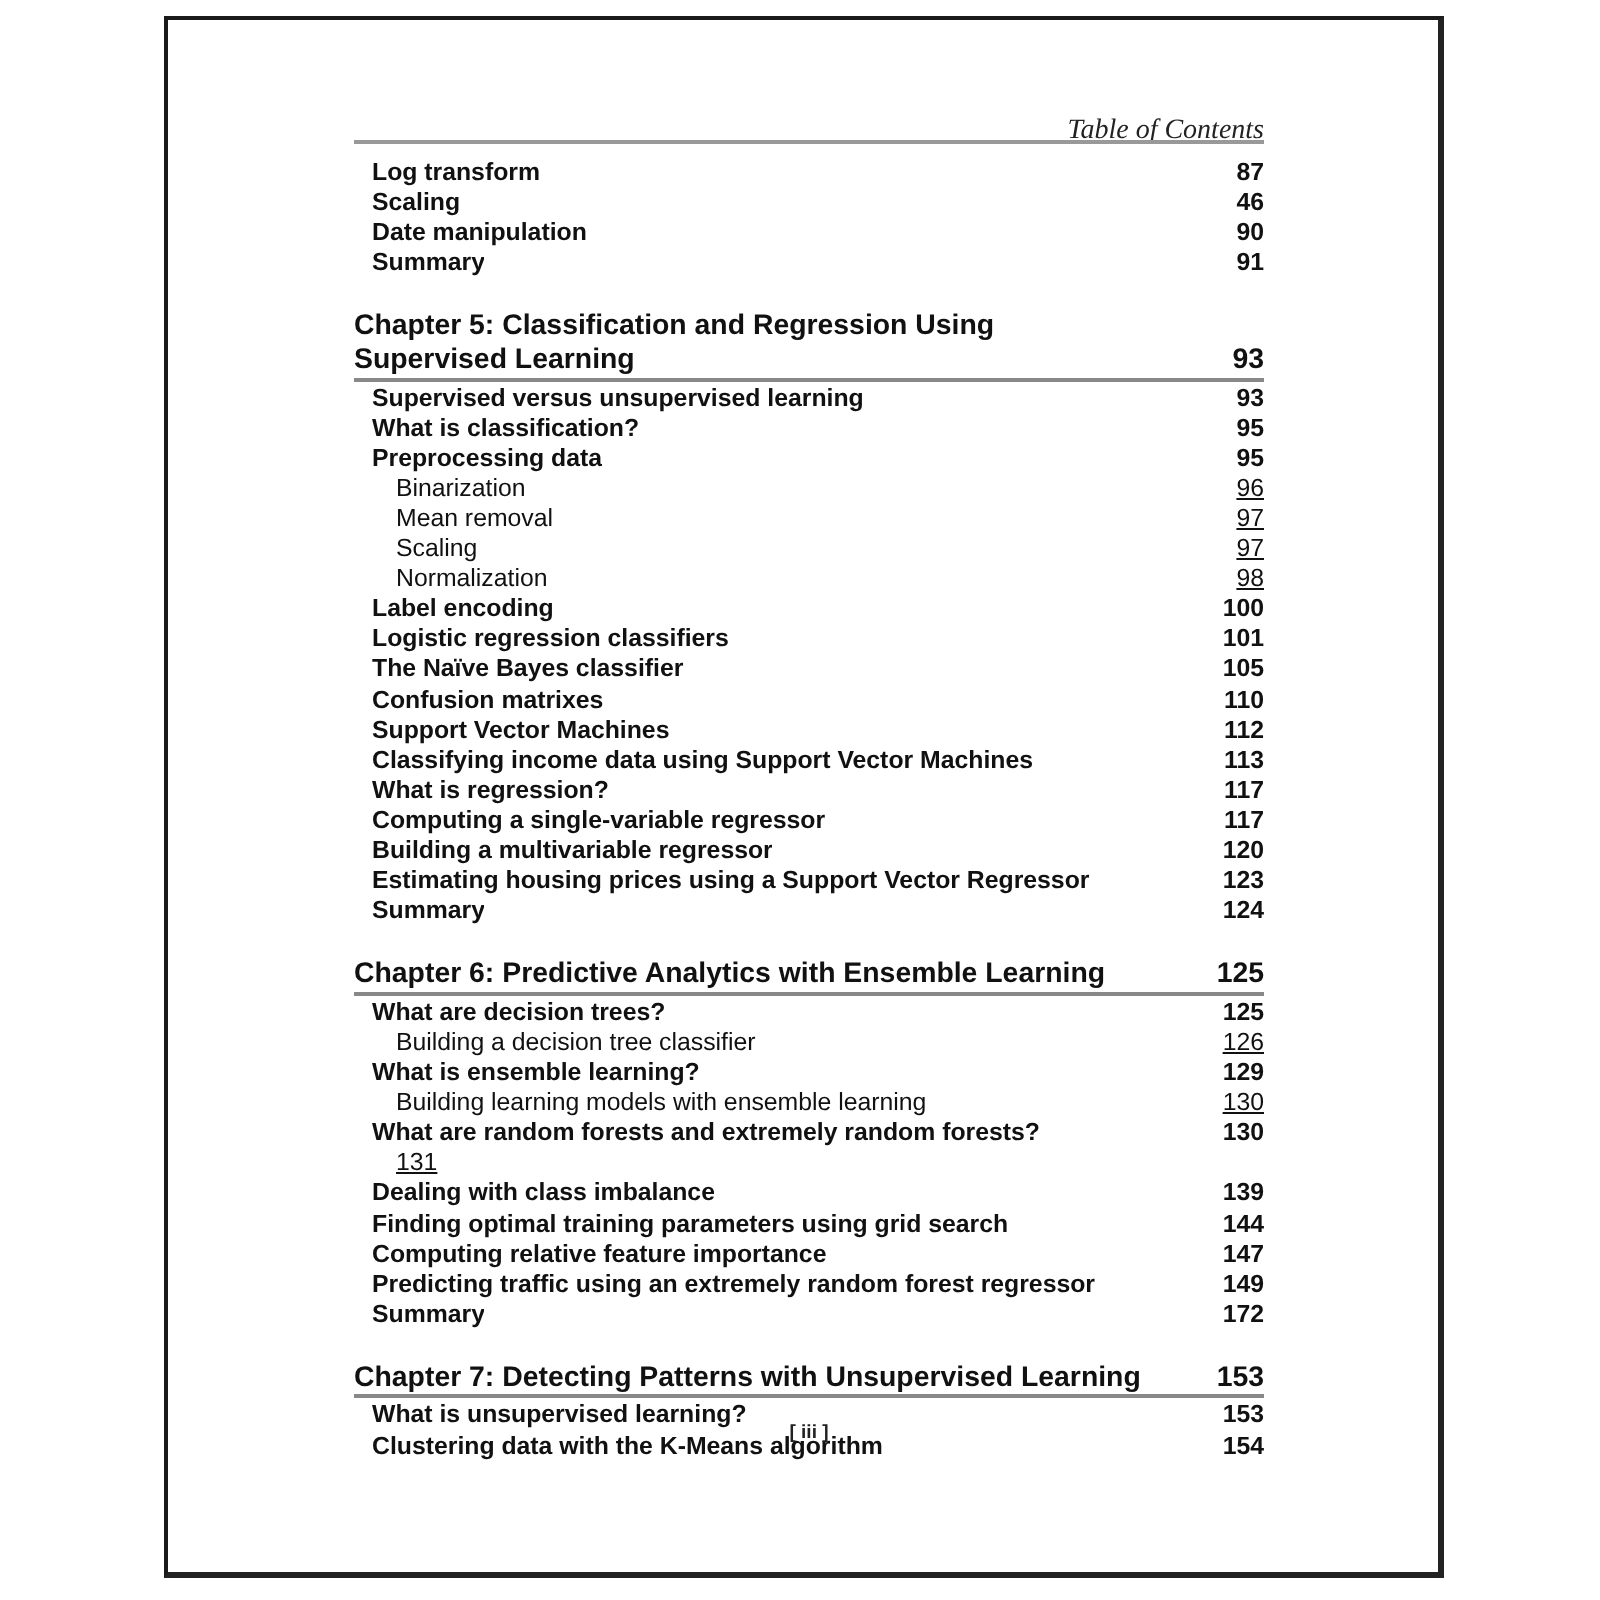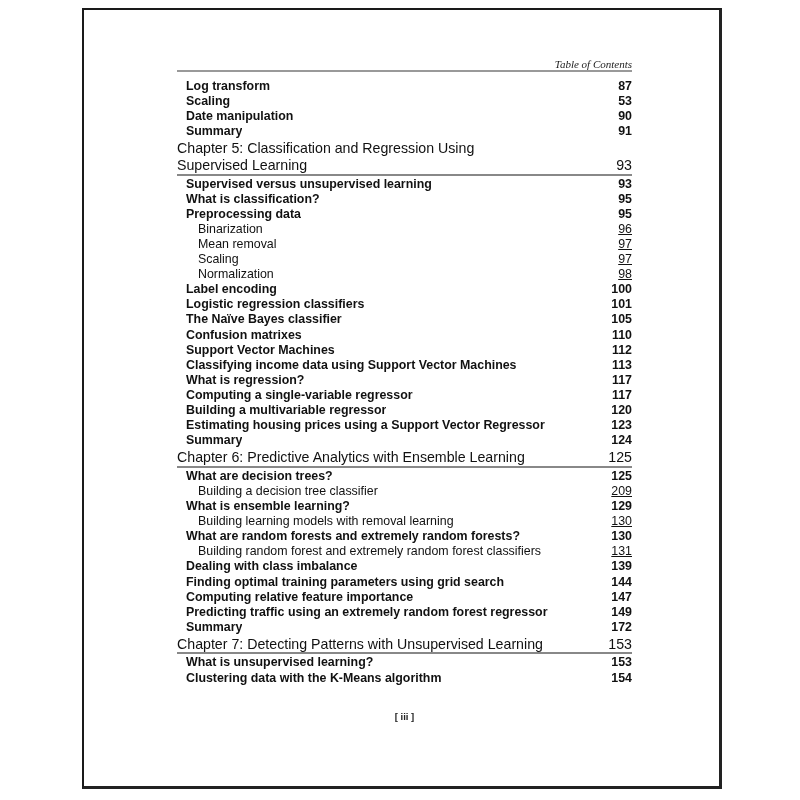--- a/index.html
+++ b/index.html
@@ -29,21 +29,21 @@
     box-sizing: border-box;
   }
   .running-head {
     position: absolute;
     left: 177px;
     top: 58px;
     width: 455px;
     text-align: right;
     font-family: "Liberation Serif", serif;
     font-style: italic;
-    font-size: 11px;
+    font-size: 14px;
     color: #222;
   }
   .head-rule {
     position: absolute;
     left: 177px;
     top: 70px;
     width: 455px;
     height: 0;
     border-top: 2px solid #999;
   }
@@ -61,23 +61,23 @@
     line-height: 15.1px;
     white-space: nowrap;
   }
   .row .t { overflow: hidden; }
   .row.l1 { padding-left: 9px; font-weight: bold; gap: 31px; }
   .row.l2 { padding-left: 21px; font-weight: normal; }
   .row.l2 .p { font-weight: normal; text-decoration: underline; }
   .row.l1 .p { font-weight: bold; }
   .chapter {
     font-size: 14.2px;
-    font-weight: normal;
+    font-weight: bold;
     line-height: 16.6px;
-    margin-top: 1px;
+    margin-top: 16px;
     border-bottom: 2px solid #888;
     padding-bottom: 0px;
     margin-bottom: 1px;
   }
   .chapter .line1 { display: block; }
   .chapter .row2 {
     display: flex;
     justify-content: space-between;
     align-items: flex-start;
   }
@@ -111,21 +111,21 @@
 <div class="head-rule"></div>
 
 <div class="toc">
 
   <div class="row l1">
     <span class="t">Log transform</span>
     <span class="p">87</span>
   </div>
   <div class="row l1">
     <span class="t">Scaling</span>
-    <span class="p">53</span>
+    <span class="p">46</span>
   </div>
   <div class="row l1">
     <span class="t">Date manipulation</span>
     <span class="p">90</span>
   </div>
   <div class="row l1">
     <span class="t">Summary</span>
     <span class="p">91</span>
   </div>
 
@@ -214,36 +214,35 @@
       <span>Chapter 6: Predictive Analytics with Ensemble Learning</span>
       <span>125</span>
     </div>
   </div>
   <div class="row l1">
       <span class="t">What are decision trees?</span>
       <span class="p">125</span>
     </div>
   <div class="row l2">
       <span class="t">Building a decision tree classifier</span>
-      <span class="p">209</span>
+      <span class="p">126</span>
     </div>
   <div class="row l1">
       <span class="t">What is ensemble learning?</span>
       <span class="p">129</span>
     </div>
   <div class="row l2">
-      <span class="t">Building learning models with removal learning</span>
+      <span class="t">Building learning models with ensemble learning</span>
       <span class="p">130</span>
     </div>
   <div class="row l1">
       <span class="t">What are random forests and extremely random forests?</span>
       <span class="p">130</span>
     </div>
   <div class="row l2">
-      <span class="t">Building random forest and extremely random forest classifiers</span>
       <span class="p">131</span>
     </div>
   <div class="row l1">
       <span class="t">Dealing with class imbalance</span>
       <span class="p">139</span>
     </div>
   <div class="row l1">
       <span class="t">Finding optimal training parameters using grid search</span>
       <span class="p">144</span>
     </div>

